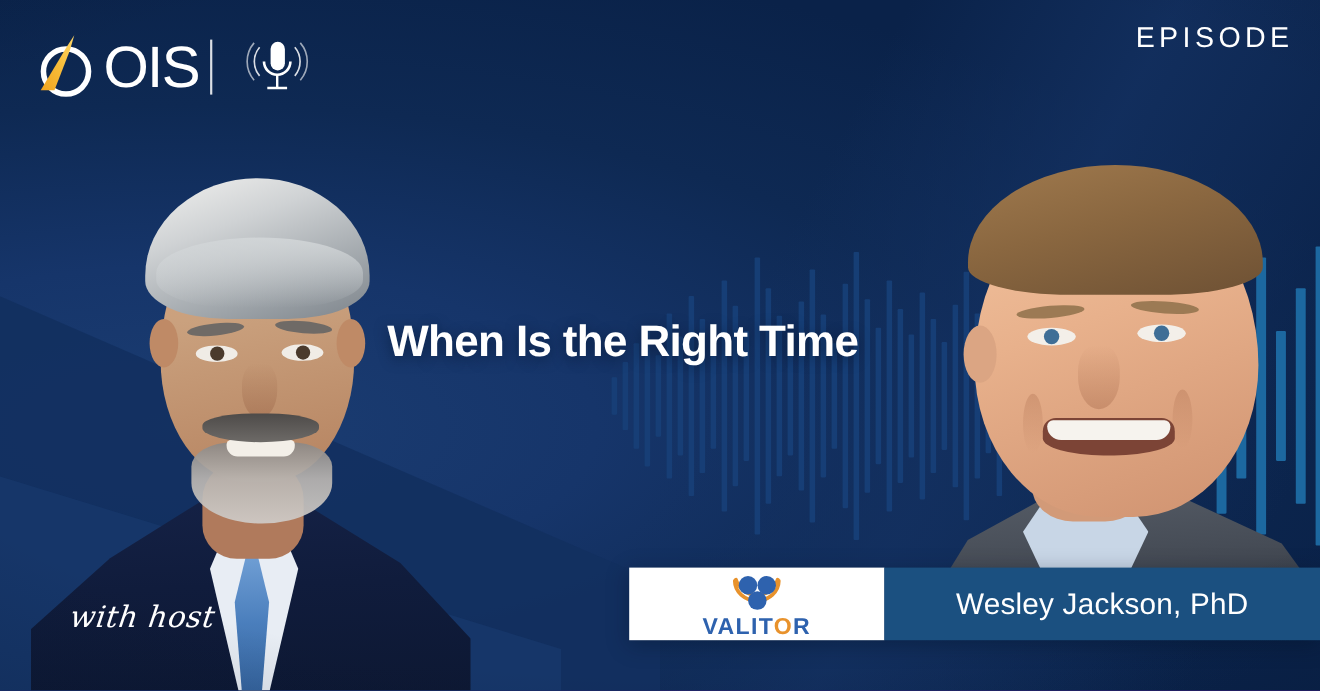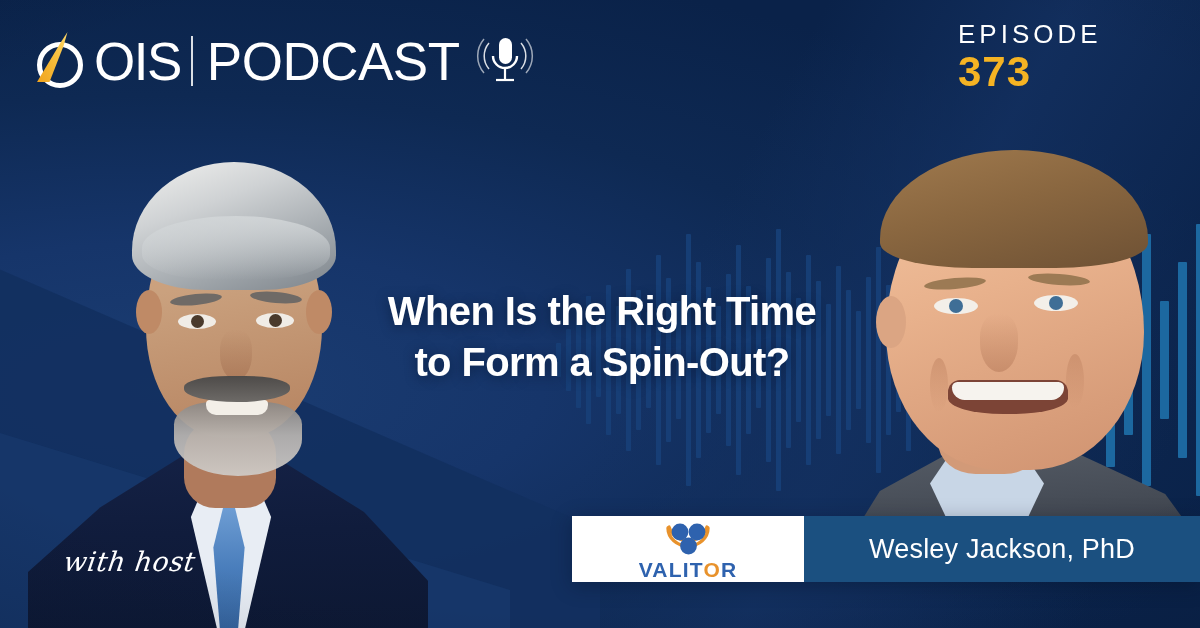--- a/index.html
+++ b/index.html
@@ -203,33 +203,33 @@
   .logo-ois { font-weight:400; letter-spacing:-1.5px; }
   .logo-divider {
     width:2px; height:50px; background:#ffffff; opacity:.85;
     margin:0 14px 0 10px;
   }
   .logo-podcast { font-weight:300; letter-spacing:-0.5px; }
   #mic-icon { margin-left:14px; width:62px; height:58px; }
 
   
   #episode-block {
-    position:absolute; right:52px; top:20px; text-align:left; width:190px;
+    position:absolute; right:24px; top:20px; text-align:right; width:190px;
   }
   #episode-label {
     color:#ffffff; font-size:26px; font-weight:300; letter-spacing:4px; line-height:1.12;
   }
   #episode-number {
     color:#f5b323; font-size:42px; font-weight:700; letter-spacing:1px; line-height:1.08;
   }
 
   
   #title-block {
     position:absolute; left:352px; top:286px; width:500px;
-    text-align:center;
+    text-align:left;
   }
   #title-block div {
     color:#ffffff; font-weight:700; font-size:40px; line-height:1.28;
     letter-spacing:-0.6px;
     text-shadow:0 2px 12px rgba(6,20,44,.55);
   }
 
   
   #host-credit { position:absolute; left:30px; top:548px; width:320px; }
   #with-host {
@@ -392,41 +392,38 @@
             <stop offset="0%" stop-color="#f0a31e"></stop>
             <stop offset="55%" stop-color="#f8bf3c"></stop>
             <stop offset="100%" stop-color="#ffd86a"></stop>
           </linearGradient>
         </defs>
         <path d="M33.5 2 L29.5 16 L15.5 52 L3 52 L27 12 Z" fill="url(#beamGrad)"></path>
       </svg>
     </div>
     <span class="logo-text logo-ois">OIS</span>
     <span class="logo-divider"></span>
-    <span class="logo-text logo-podcast">PODCAST</span>
     <svg id="mic-icon" viewBox="0 0 62 58" xmlns="http://www.w3.org/2000/svg">
       <rect x="25" y="6" width="13" height="26" rx="6.5" fill="#ffffff"></rect>
       <path d="M19 24 a12 12 0 0 0 24 0" fill="none" stroke="#ffffff" stroke-width="2.4"></path>
       <line x1="31" y1="36" x2="31" y2="47" stroke="#ffffff" stroke-width="2.2"></line>
       <line x1="22" y1="48" x2="40" y2="48" stroke="#ffffff" stroke-width="2.2"></line>
       <path d="M15 11 a20 20 0 0 0 0 26" fill="none" stroke="#ffffff" stroke-width="1.5" opacity=".85"></path>
       <path d="M10 7 a26 26 0 0 0 0 34" fill="none" stroke="#ffffff" stroke-width="1.5" opacity=".6"></path>
       <path d="M47 11 a20 20 0 0 1 0 26" fill="none" stroke="#ffffff" stroke-width="1.5" opacity=".85"></path>
       <path d="M52 7 a26 26 0 0 1 0 34" fill="none" stroke="#ffffff" stroke-width="1.5" opacity=".6"></path>
     </svg>
   </div>
 
   <div id="episode-block">
     <div id="episode-label">EPISODE</div>
-    <div id="episode-number">373</div>
   </div>
 
   <div id="title-block">
     <div>When Is the Right Time</div>
-    <div>to Form a Spin-Out?</div>
   </div>
 
   <div id="host-credit">
     <div id="with-host">with host</div>
   </div>
 
   <div id="guest-bar">
     <div id="sponsor-box">
       <svg id="valitor-mark" viewBox="0 0 56 38" xmlns="http://www.w3.org/2000/svg">
         <path d="M9 5 a20 20 0 0 0 38 0" fill="none" stroke="#e8922c" stroke-width="3.4" stroke-linecap="round" transform="translate(0,2)"></path>

